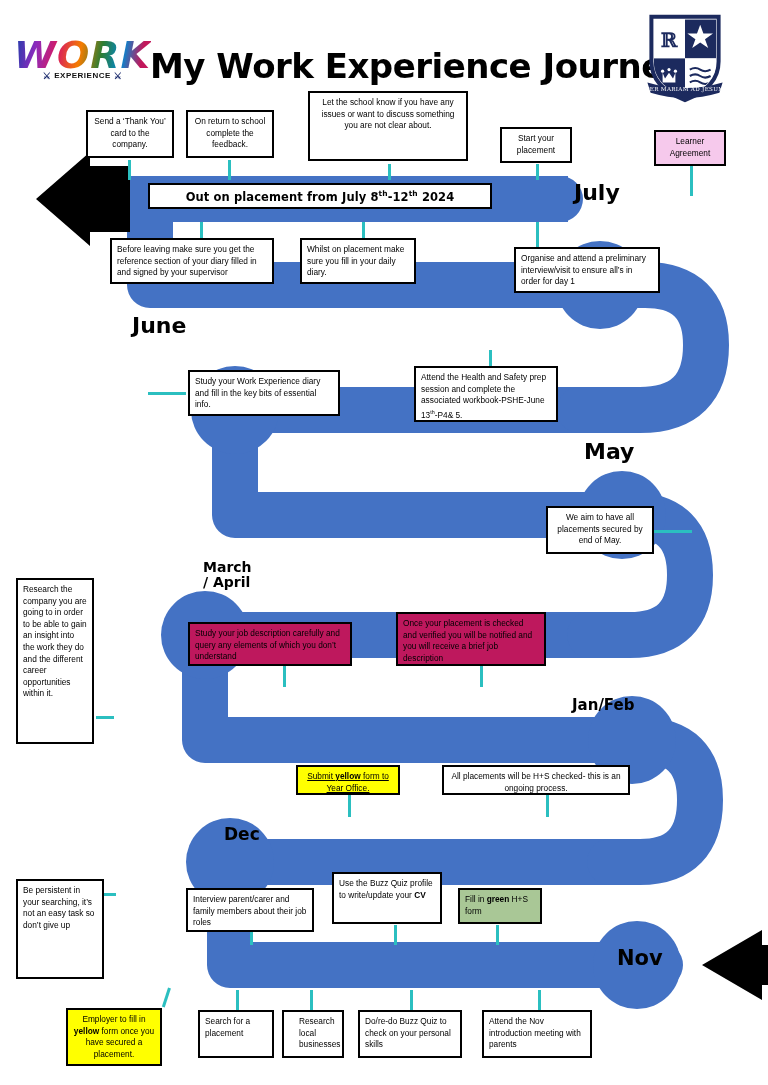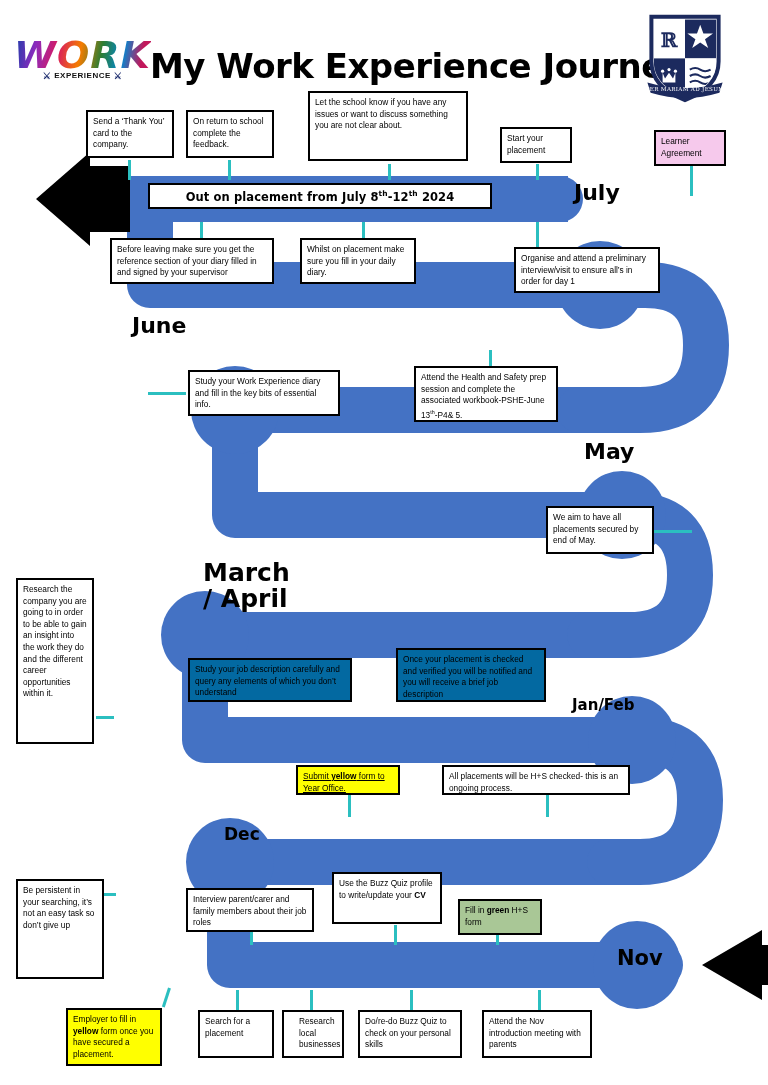--- a/index.html
+++ b/index.html
@@ -32,25 +32,25 @@
   #path-svg{position:absolute;left:0;top:0;width:768px;height:1085px;}
 
   
   .month{position:absolute;font-family:"DejaVu Sans", sans-serif;font-weight:bold;
          color:#000;white-space:nowrap;line-height:1.05;}
 
   
   .note{position:absolute;box-sizing:border-box;border:2.4px solid #000;
         background:#fff;font-size:8.3px;line-height:11.6px;
         padding:4px 5px;color:#000;}
-  .note.c{}
+  .note.c{text-align:center;}
   .note.yellow{background:#ffff00;}
   .note.green{background:#a9c796;}
   .note.pink{background:#f6c9ec;}
-  .note.lblue{background:#0369a1;margin-top:36px;}
+  .note.lblue{background:#be185d;}
   .note b{font-weight:bold;}
   .banner{position:absolute;box-sizing:border-box;border:2.6px solid #000;
           background:#fff;text-align:center;font-family:"DejaVu Sans", sans-serif;
           font-weight:bold;font-size:11.5px;letter-spacing:.1px;
           display:flex;align-items:center;justify-content:center;}
   sup{font-size:.65em;vertical-align:super;}
 
   
   .conn{position:absolute;background:#2bbfc0;}
   .conn.v{width:2.6px;}
@@ -126,21 +126,21 @@
     <rect x="118" y="176" width="450" height="46" fill="#4472C4"></rect>
 
     <path d="M 700 930 L 700 945 L 760 945 L 760 985 L 700 985 L 700 1000 L 640 965 Z" fill="#000000" transform="translate(62,0)"></path>
     <path d="M 128 163 L 128 178 L 60 178 L 60 140 L 128 140 L 128 155 L 128 155 Z" fill="none"></path>
     <path d="M 130 166 L 130 232 L 90 232 L 90 246 L 36 199 L 90 152 L 90 166 Z" fill="#000000"></path>
   </svg>
 
   <div class="month" style="left:574px;top:181px;font-size:22px;">July</div>
   <div class="month" style="left:132px;top:314px;font-size:22px;">June</div>
   <div class="month" style="left:584px;top:440px;font-size:22px;">May</div>
-  <div class="month" style="left:203px;top:560px;font-size:25px;white-space:pre-line;"><span>March
+  <div class="month" style="left:203px;top:560px;font-size:14px;white-space:pre-line;"><span>March
 / April</span></div>
   <div class="month" style="left:572px;top:698px;font-size:15px;">Jan/Feb</div>
   <div class="month" style="left:224px;top:826px;font-size:17px;">Dec</div>
   <div class="month" style="left:617px;top:947px;font-size:21px;">Nov</div>
 
   <div class="conn v" style="left:128px;top:160px;height:20px;"></div>
   <div class="conn v" style="left:228px;top:160px;height:20px;"></div>
   <div class="conn v" style="left:388px;top:164px;height:16px;"></div>
   <div class="conn v" style="left:536px;top:164px;height:16px;"></div>
   <div class="conn v" style="left:690px;top:166px;height:30px;"></div>
@@ -200,21 +200,21 @@
   <div class="note c yellow" style="left:296px;top:765px;width:104px;height:30px;text-decoration:underline;"><span>Submit </span><b>yellow</b><span> form to Year Office.</span></div>
 
   <div class="note c" style="left:442px;top:765px;width:188px;height:30px;">All placements will be H+S checked- this is an ongoing process.</div>
 
   <div class="note" style="left:16px;top:879px;width:88px;height:100px;">Be persistent in your searching, it’s not an easy task so don’t give up</div>
 
   <div class="note" style="left:186px;top:888px;width:128px;height:44px;">Interview parent/carer and family members about their job roles</div>
 
   <div class="note" style="left:332px;top:872px;width:110px;height:52px;"><span>Use the Buzz Quiz profile to write/update your </span><b>CV</b></div>
 
-  <div class="note green" style="left:458px;top:888px;width:84px;height:36px;margin-top:11px;"><span>Fill in </span><b>green</b><span> H+S form</span></div>
+  <div class="note green" style="left:458px;top:888px;width:84px;height:36px;"><span>Fill in </span><b>green</b><span> H+S form</span></div>
 
   <div class="note c yellow" style="left:66px;top:1008px;width:96px;height:58px;"><span>Employer to fill in </span><b>yellow</b><span> form once you have secured a placement.</span></div>
 
   <div class="note" style="left:198px;top:1010px;width:76px;height:48px;">Search for a placement</div>
 
   <div class="note" style="left:282px;top:1010px;width:62px;height:48px;padding-left:15px;">Research local businesses</div>
 
   <div class="note" style="left:358px;top:1010px;width:104px;height:48px;">Do/re-do Buzz Quiz to check on your personal skills</div>
 
   <div class="note" style="left:482px;top:1010px;width:110px;height:48px;">Attend the Nov introduction meeting with parents</div>

